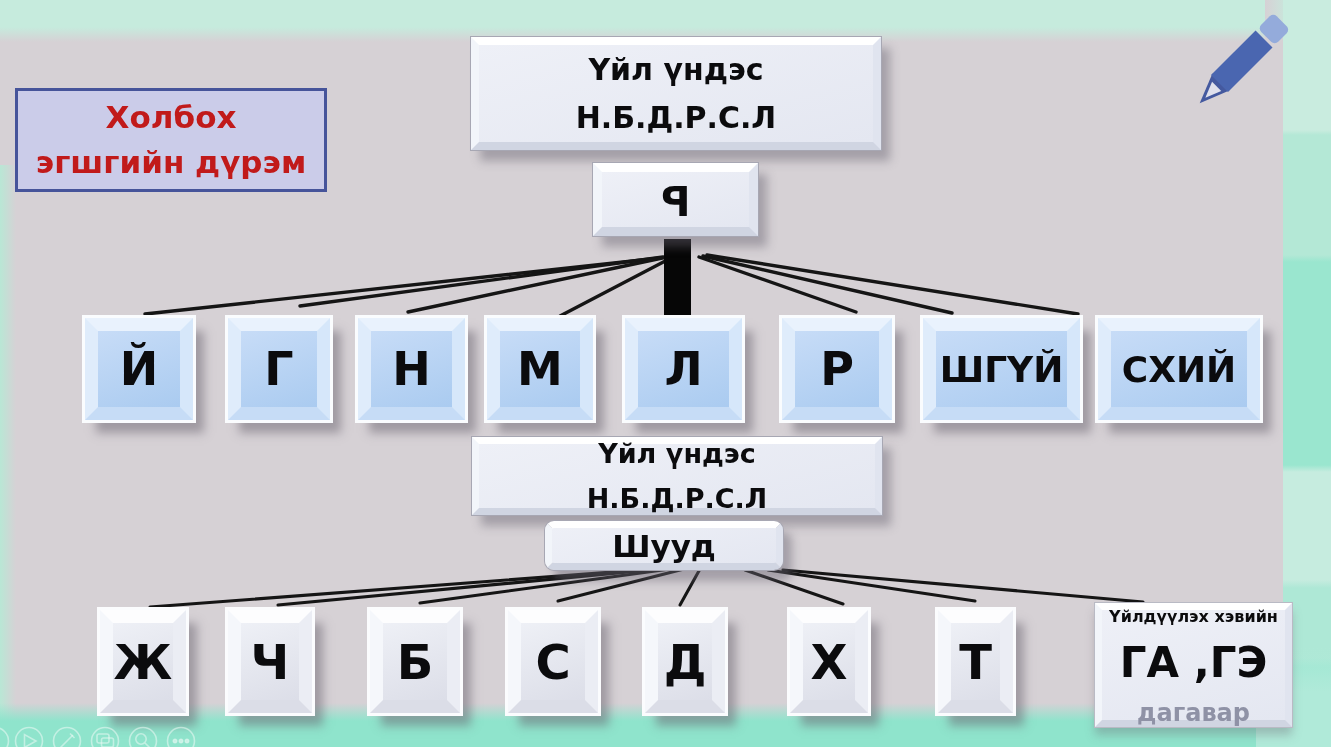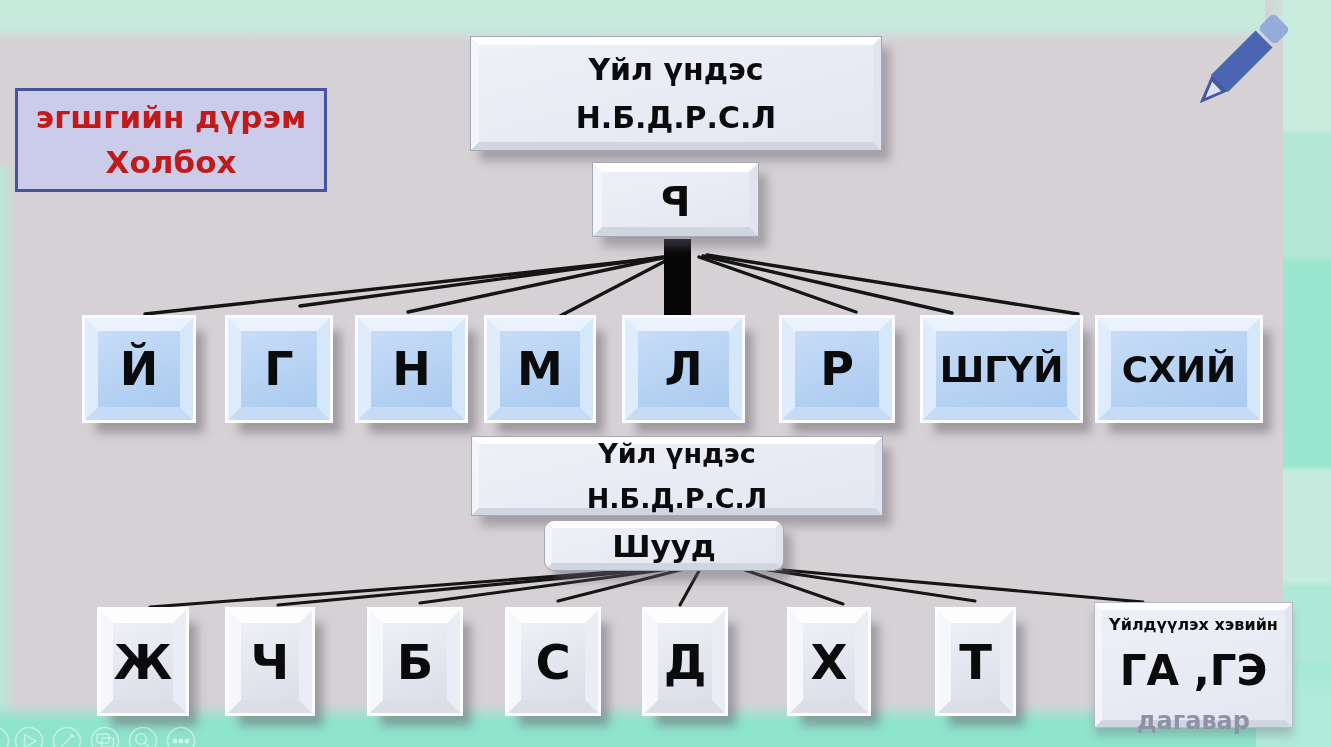--- a/index.html
+++ b/index.html
@@ -65,21 +65,21 @@
     display:flex;flex-direction:column;align-items:center;justify-content:center;
     color:#c11a1a;font-size:31px;line-height:45px;white-space:nowrap;
   }
   .root-box1{left:471px;top:37px;width:410px;height:113px;font-size:30px;line-height:36px;}
   .b-box{left:593px;top:163px;width:165px;height:73px;font-size:40px;border-width:9px;}
   .root-box2{left:472px;top:437px;width:410px;height:78px;font-size:27px;line-height:33px;border-width:7px;}
   .shuud-box{left:545px;top:521px;width:238px;height:49px;font-size:31px;border-width:7px;border-radius:9px;}
   .ga-box{
     left:1095px;top:603px;width:197px;height:124px;border-width:7px;
     box-shadow:0 0 0 1px #b9bac4, 0 8px 9px rgba(105,100,112,.35);
-    justify-content:space-between;padding-top:4px;
+    justify-content:center;padding-top:4px;
   }
   .ga-heading{font-size:16px;line-height:22px;}
   .ga-main{font-size:42px;line-height:46px;}
   .ga-caption{font-size:24px;line-height:30px;color:#8f92a6;}
 
   .toolbar{position:absolute;left:0;top:0;z-index:4;pointer-events:none;}
   .toolbar [data-interactable="true"]{pointer-events:auto;cursor:pointer;}
 </style>
 </head>
 <body>
@@ -116,22 +116,22 @@
     </g>
     <g transform="rotate(-45 1240 63)" data-interactable="false">
       <polygon points="1183,63 1213,51 1213,75" fill="#44599f"></polygon>
       <polygon points="1191,63 1207,56.5 1207,69.5" fill="#dfe0ec"></polygon>
       <rect x="1211" y="51" width="63" height="24" fill="#4a66b0"></rect>
       <rect x="1277" y="51" width="22" height="24" rx="5" fill="#94abdb"></rect>
     </g>
   </svg>
 
   <div class="rule-box" data-interactable="false">
+    <span data-interactable="false">Холбох</span>
     <span data-interactable="false">эгшгийн дүрэм</span>
-    <span data-interactable="false">Холбох</span>
   </div>
 
   <div class="box3d root-box1" data-interactable="false">
     <span data-interactable="false">Үйл үндэс</span>
     <span data-interactable="false">Н.Б.Д.Р.С.Л</span>
   </div>
 
   <div class="box3d b-box" data-interactable="false">
     <span class="rot180" data-interactable="false">Ь</span>
   </div>

